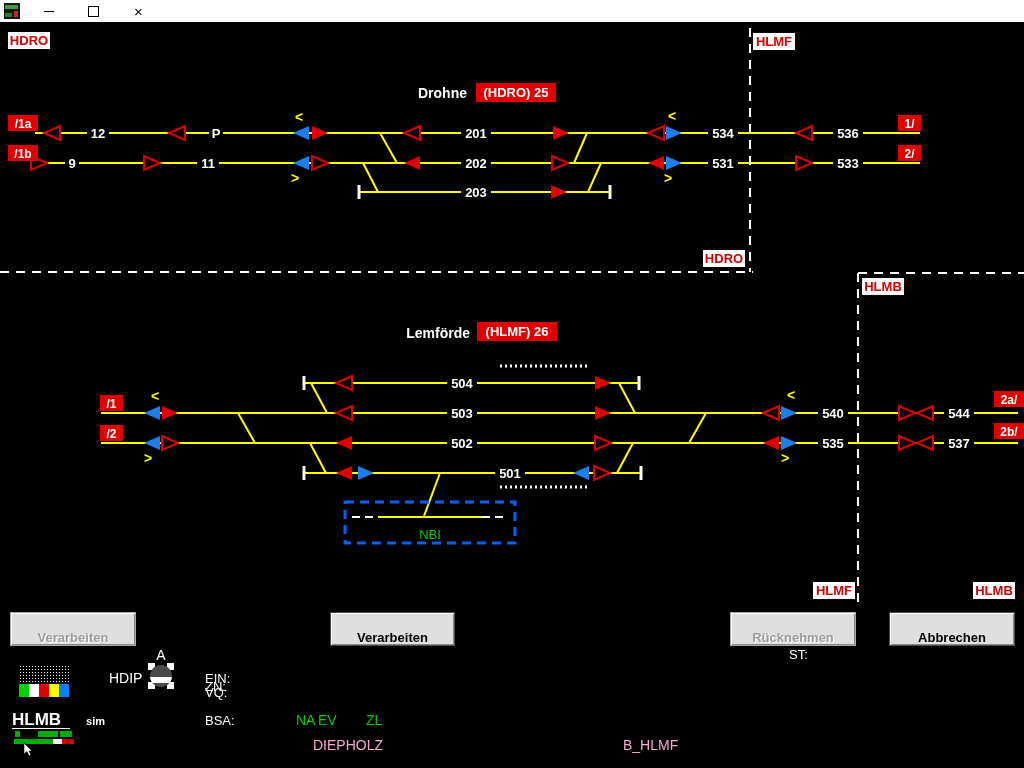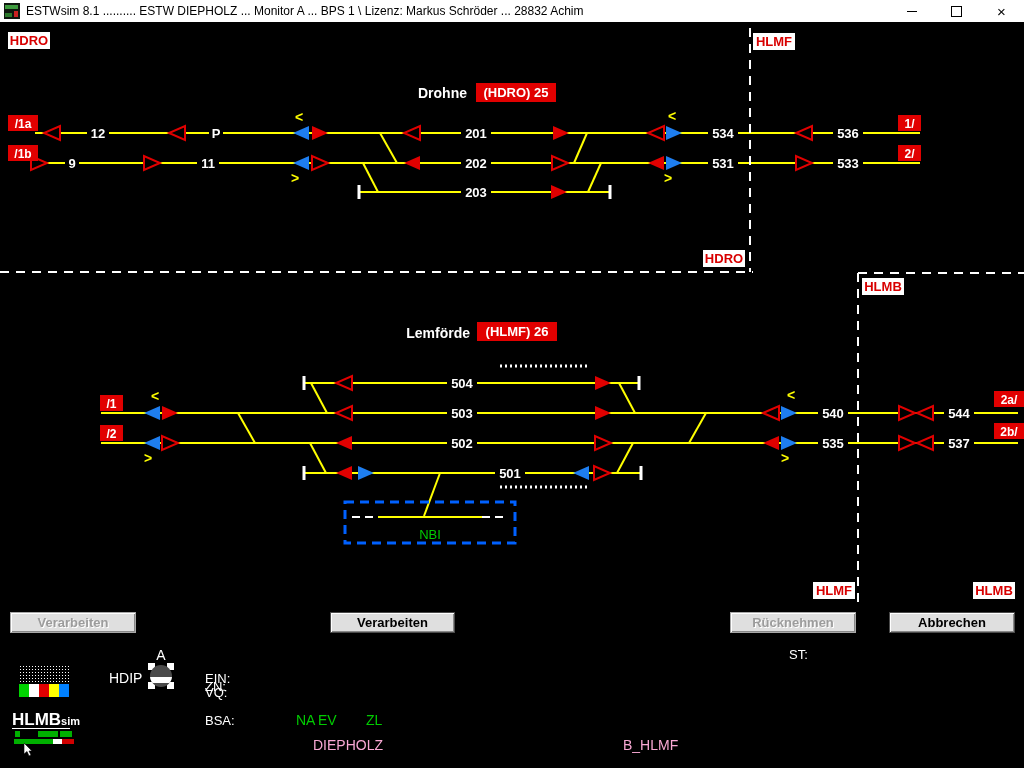--- a/index.html
+++ b/index.html
@@ -28,21 +28,21 @@
   text.badge-t{font-size:12px;font-weight:bold;fill:#fff;}
   text.area-t{font-size:13px;font-weight:bold;fill:#d80000;}
   text.title-t{font-size:14px;font-weight:bold;fill:#fff;}
   text.title-badge-t{font-size:13px;font-weight:bold;fill:#fff;}
   text.nbi-t{font-size:13px;fill:#00cc00;}
 
   
   .btn{position:absolute;top:612px;height:21px;background:#dfdfdf;
        border:1px solid #4a4a4a;box-shadow:inset 1px 1px 0 #fff,inset -1px -1px 0 #888;
        font:bold 13px "Liberation Sans",sans-serif;color:#000;text-align:center;
-       line-height:18px;padding:0;z-index:3;}
+       line-height:18px;padding:16px;z-index:3;}
   .btn.disabled{color:#9c9c9c;border-color:#a8a8a8;text-shadow:1px 1px 0 #fff;}
 
   
   .abs{position:absolute;z-index:3;}
   .halftone{left:19px;top:665px;width:51px;height:18px;background-color:#000;
             background-image:radial-gradient(#fff 0.8px,transparent 0.9px);background-size:3px 3px;}
   .swatches{left:19px;top:684px;display:flex;}
   .swatches i{display:block;width:10px;height:13px;}
   .hdip{left:109px;top:670px;color:#fff;font-size:14px;}
   .a-label{left:149px;top:647px;width:24px;text-align:center;color:#fff;font-size:14px;}
@@ -54,21 +54,21 @@
                        background:#4a4a4a;overflow:hidden;}
   .hdip-symbol .stripe{position:absolute;left:0;top:12px;width:22px;height:6px;background:#fff;}
   .field{color:#fff;font-size:13px;left:205px;}
   .st-field{color:#fff;font-size:13px;left:789px;top:647px;}
   .green{color:#00cc00;font-size:14px;top:712px;}
   .footer-txt{color:#f9a8d4;font-size:14px;top:737px;}
 
   
   .logo{left:12px;top:710px;width:90px;height:48px;}
   .logo-main{font:bold 17px "Liberation Sans",sans-serif;color:#fff;letter-spacing:0px;}
-  .logo-sub{font:bold 11px "Liberation Sans",sans-serif;color:#fff;}
+  .logo-sub{font:bold 11px "Liberation Sans",sans-serif;color:#fff;padding-left:25px;}
   .logo-underline{position:absolute;left:0;top:18px;width:58px;height:1px;background:#fff;}
   .logo-row1{position:absolute;left:0;top:21px;width:64px;height:6px;}
   .logo-row1 i,.logo-bar i{position:absolute;display:block;height:100%;}
   .logo-row1 .g1{left:3px;width:5px;background:#00b000;}
   .logo-row1 .g2{left:26px;width:20px;background:#00b000;}
   .logo-row1 .g3{left:48px;width:12px;background:#00b000;}
   .logo-bar{position:absolute;left:0;top:29px;width:64px;height:5px;}
   .logo-bar .bg{left:2px;width:39px;background:#00b000;}
   .logo-bar .bw{left:41px;width:9px;background:#fff;}
   .logo-bar .br{left:50px;width:12px;background:#d00000;}
@@ -76,21 +76,20 @@
 </style>
 </head>
 <body>
 
 <div class="titlebar">
   <div class="app-icon">
     <span class="g1"></span>
     <span class="r1"></span>
     <span class="g2"></span>
   </div>
-  <div class="title-text">ESTWsim 8.1 .......... ESTW DIEPHOLZ ... Monitor A ... BPS 1 \ Lizenz: Markus Schröder ... 28832 Achim</div>
   <div class="win-controls">
     <div class="win-btn">
       <div class="min-glyph"></div>
     </div>
     <div class="win-btn">
       <div class="max-glyph"></div>
     </div>
     <div class="win-btn">
       <span class="close-glyph">×</span>
     </div>

